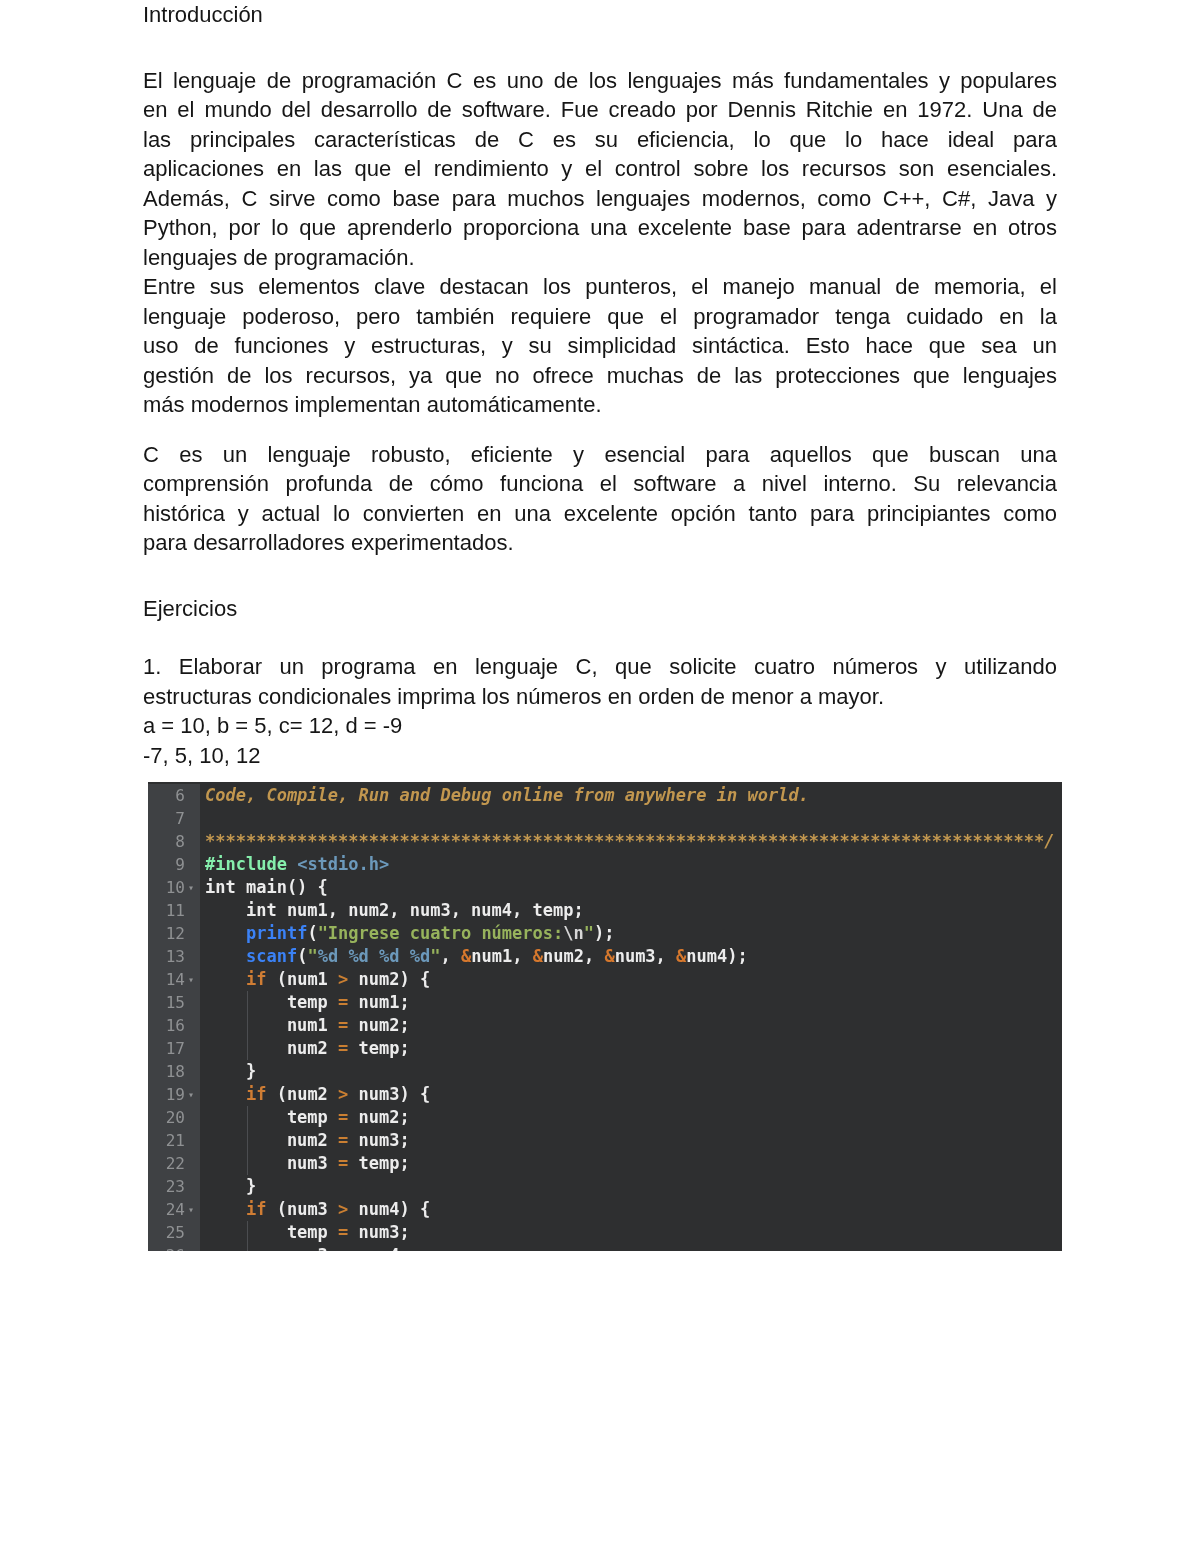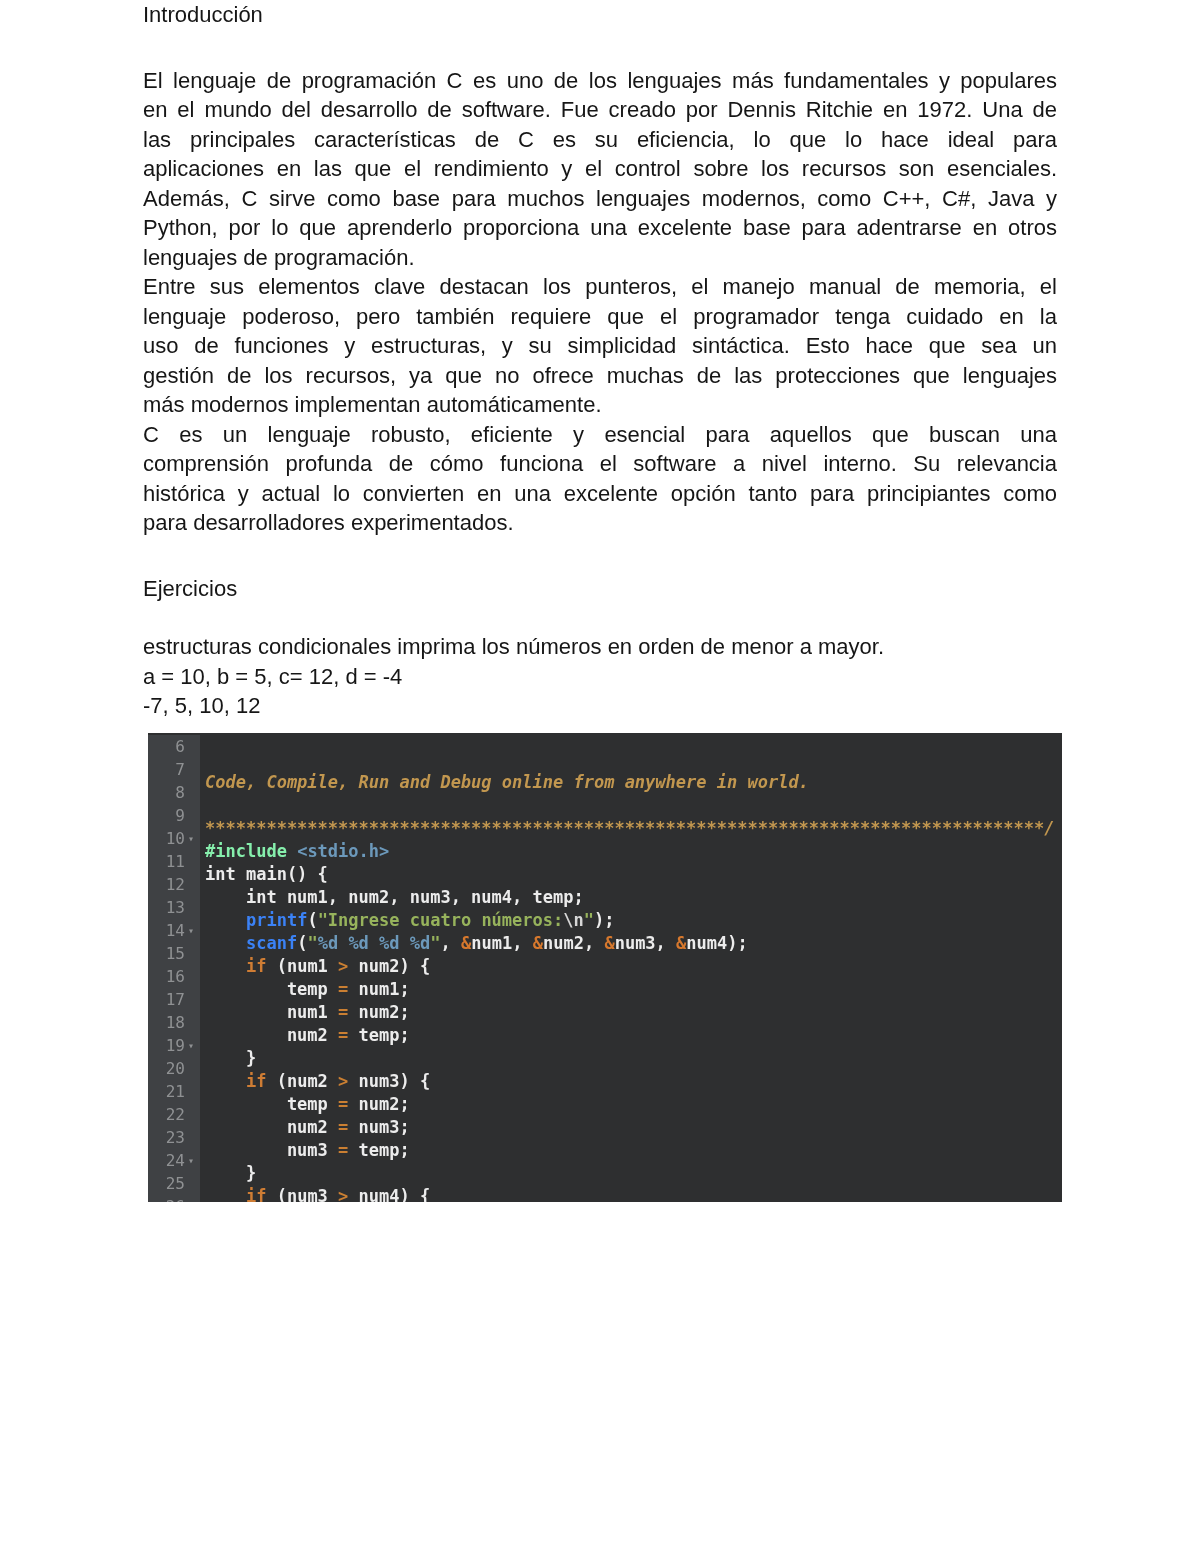--- a/index.html
+++ b/index.html
@@ -12,21 +12,21 @@
     font-size:22px;
     line-height:29.5px;
     color:#161616;
   }
   .doc-heading { font-weight:400; }
   .para { }
   .jline { text-align:justify; text-align-last:justify; }
   .jline.last { text-align-last:auto; }
   .plain-line { text-align:left; }
   .sp22 { margin-top:36px; }
-  .sp20 { }
+  .sp20 { margin-top:20px; }
   .sp29 { margin-top:29px; }
 
   
   .editor {
     margin-top:12px;
     margin-left:5px;
     width:914px;
     height:469px;
     overflow:hidden;
     background:#2e2f30;
@@ -41,21 +41,21 @@
     flex:0 0 52px;
     background:#3f4144;
     display:flex;
     justify-content:flex-end;
     align-items:center;
     padding-right:3px;
     user-select:none;
   }
   .num { color:#8f9193; font-weight:400; font-size:16px; }
   .foldbox { width:12px; text-align:center; font-size:10px; color:#8f9193; line-height:23px; }
-  .cline { position:relative; flex:1; white-space:pre; padding-left:5px;margin-top:36px; }
+  .cline { position:relative; flex:1; white-space:pre; padding-left:5px; }
   .cline.guide::before {
     content:""; position:absolute; left:47px; top:0; bottom:0;
     width:1px; background:#4b4d50;
   }
   .tok-c   { color:#c2974f; font-style:italic; }
   .tok-pp  { color:#86efac; }
   .tok-hdr { color:#6c99bb; }
   .tok-fn  { color:#3b82f6; }
   .tok-str { color:#97b35c; }
   .tok-esc { color:#d7d7d7; }
@@ -93,24 +93,25 @@
   <div class="para sp20">
       <div class="jline">C es un lenguaje robusto, eficiente y esencial para aquellos que buscan una</div>
       <div class="jline">comprensión profunda de cómo funciona el software a nivel interno. Su relevancia</div>
       <div class="jline">histórica y actual lo convierten en una excelente opción tanto para principiantes como</div>
       <div class="jline last">para desarrolladores experimentados.</div>
     </div>
 
   <div class="doc-heading sp22">Ejercicios</div>
 
   <div class="para sp29">
+      <div class="jline">1. Elaborar un programa en lenguaje C, que solicite cuatro números y utilizando</div>
       <div class="jline last">estructuras condicionales imprima los números en orden de menor a mayor.</div>
     </div>
 
-  <div class="plain-line">a = 10, b = 5, c= 12, d = -4</div>
+  <div class="plain-line">a = 10, b = 5, c= 12, d = -9</div>
   <div class="plain-line">-7, 5, 10, 12</div>
 
   <div class="editor">
     <div id="code-lines">
         <div class="crow">
           <div class="gut">
             <span class="num">6</span>
             <span class="foldbox"></span>
           </div>
           <div class="cline"><span class="tok-c">Code, Compile, Run and Debug online from anywhere in world.</span></div>

